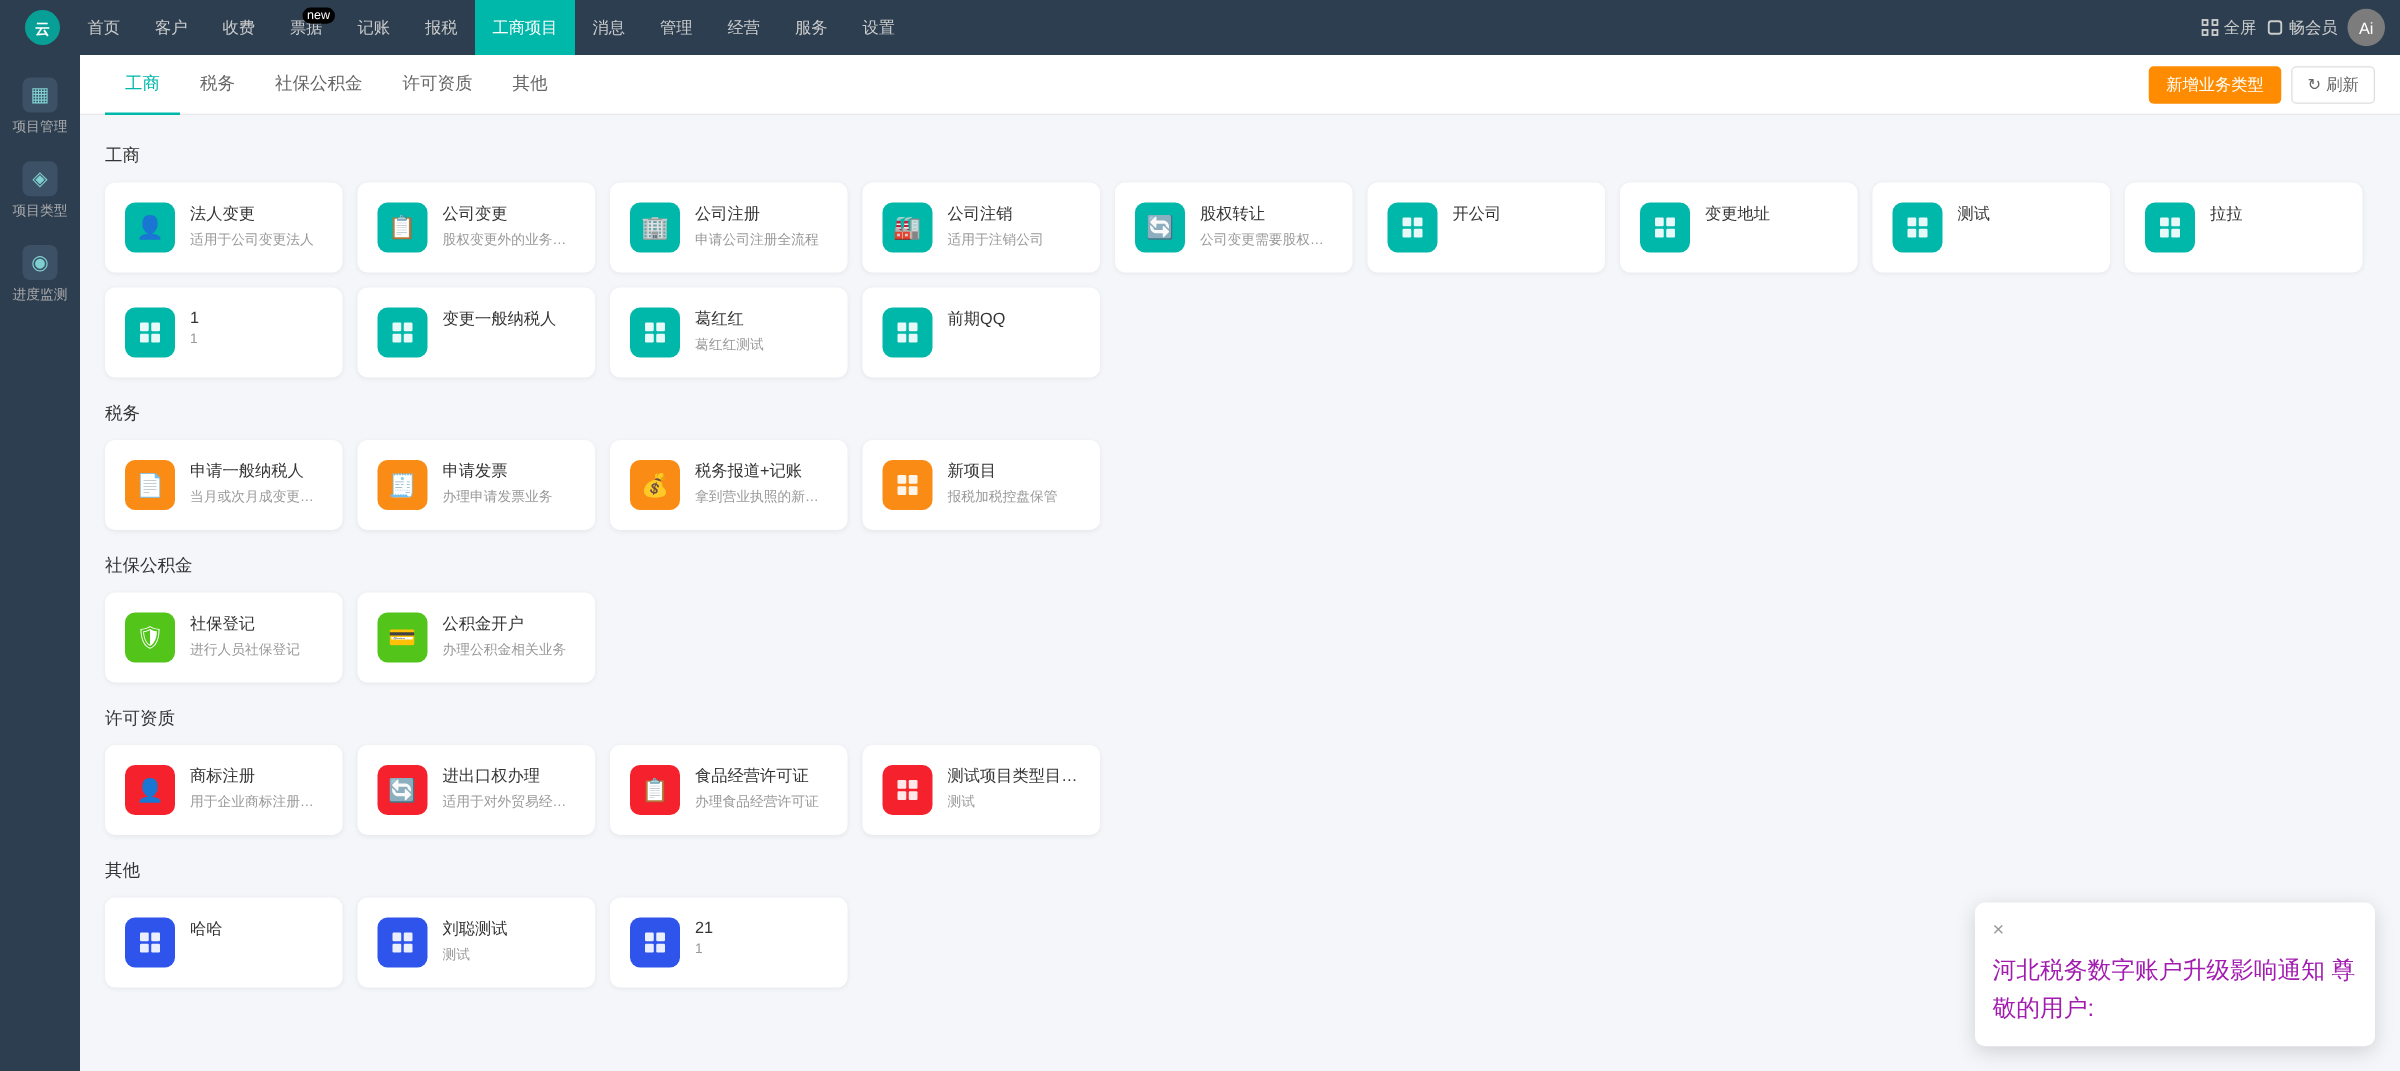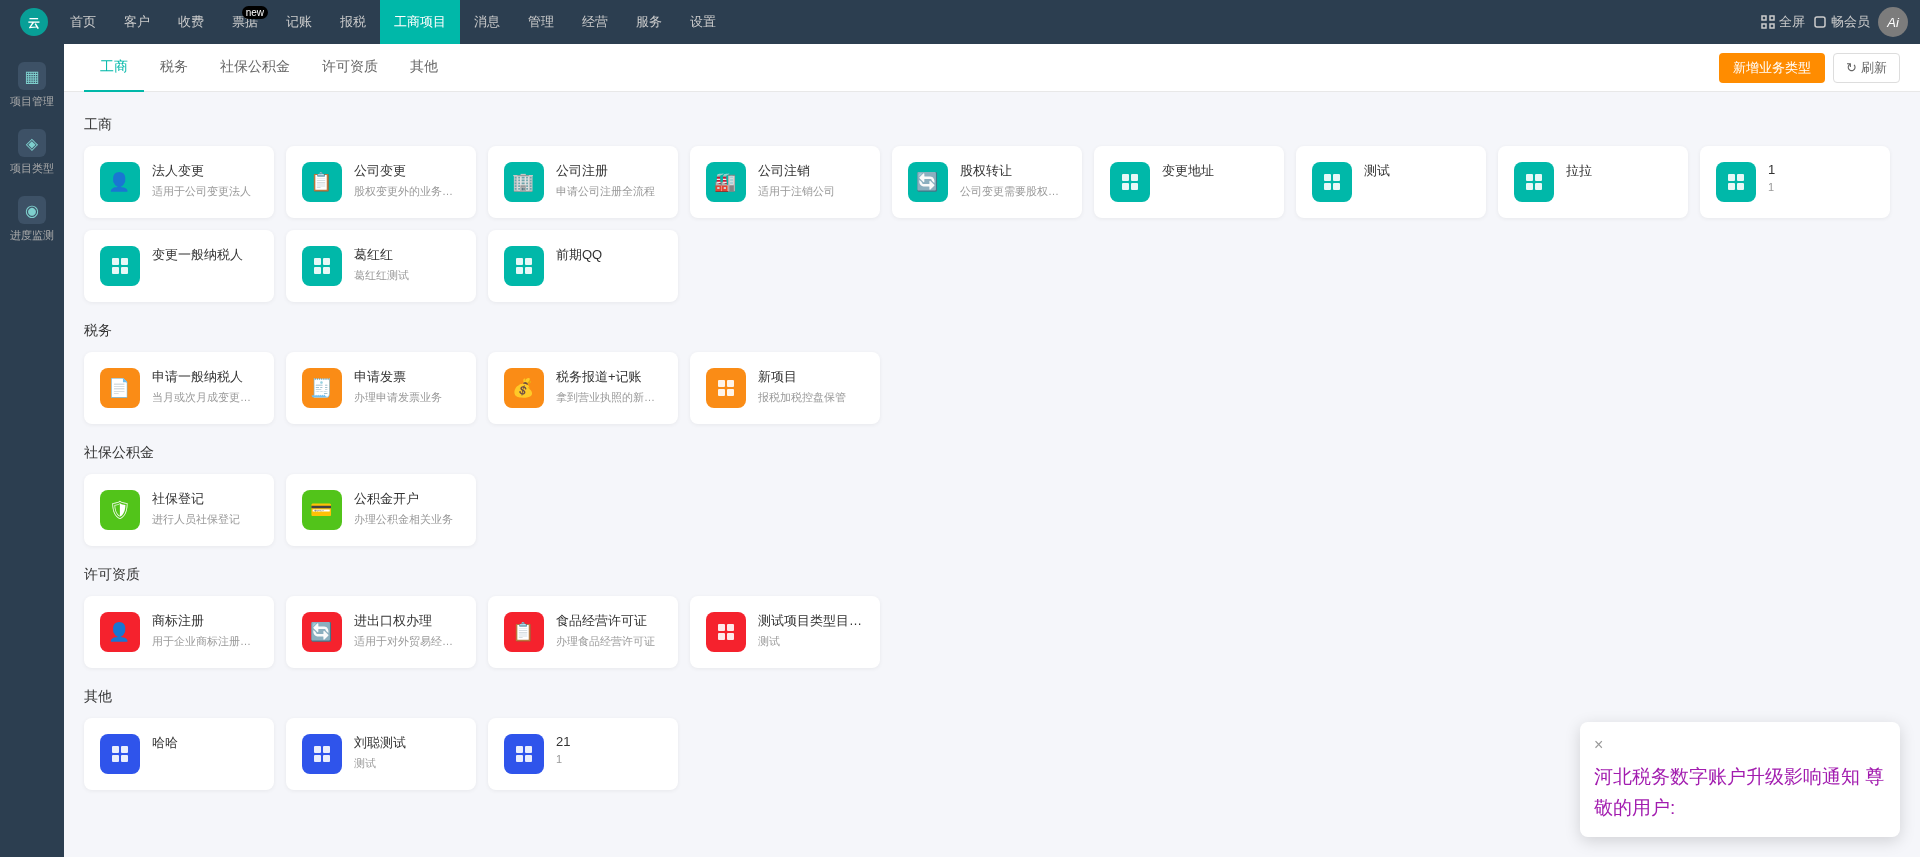--- a/index.html
+++ b/index.html
@@ -7,21 +7,21 @@
 
     
     .top-nav { background: #2c3e50; height: 44px; display: flex; align-items: center; padding: 0 12px; gap: 0; flex-shrink: 0; }
     .top-nav .logo { width: 44px; height: 44px; display: flex; align-items: center; justify-content: center; }
     .logo-icon { width: 30px; height: 30px; background: transparent; }
     .nav-item { color: #ccc; padding: 0 14px; height: 44px; display: flex; align-items: center; cursor: pointer; font-size: 13px; white-space: nowrap; position: relative; }
     .nav-item.active { background: #00b8a9; color: #fff; border-radius: 0; }
     .nav-badge { background: #000000; color: #fff; font-size: 10px; padding: 1px 4px; border-radius: 8px; position: absolute; top: 6px; right: 4px; }
     .nav-right { margin-left: auto; display: flex; align-items: center; gap: 8px; color: #ccc; font-size: 13px; }
     .nav-right-item { display: flex; align-items: center; gap: 4px; cursor: pointer; color: #ccc; }
-    .user-avatar { width: 30px; height: 30px; border-radius: 50%; background: #7c7c7c; display: flex; align-items: center; justify-content: center; color: #fff; font-size: 13px; cursor: pointer; font-style: italic; }
+    .user-avatar { width: 30px; height: 30px; border-radius: 50%; background: #7c7c7c; display: flex; align-items: center; justify-content: center; color: #fff; font-size: 13px; cursor: pointer; }
 
     
     .main-layout { display: flex; flex: 1; overflow: hidden; }
 
     
     .sidebar { width: 64px; background: #2c3e50; display: flex; flex-direction: column; align-items: center; padding-top: 10px; gap: 4px; flex-shrink: 0; }
     .sidebar-item { width: 56px; display: flex; flex-direction: column; align-items: center; padding: 8px 4px; cursor: pointer; border-radius: 6px; color: #aaa; gap: 4px; }
     .sidebar-icon { width: 28px; height: 28px; background: #3d5166; border-radius: 6px; display: flex; align-items: center; justify-content: center; color: #7ecfcd; font-size: 16px; }
     .sidebar-label { font-size: 11px; color: #aaa; text-align: center; white-space: nowrap; }
 
@@ -185,20 +185,34 @@
           <div class="card">
             <div class="card-icon ic-teal" style="font-size: 16px;">
               <svg width="20" height="20" viewBox="0 0 20 20" fill="none">
                 <rect x="2" y="2" width="7" height="7" rx="1" fill="white" opacity="0.9"></rect>
                 <rect x="11" y="2" width="7" height="7" rx="1" fill="white" opacity="0.9"></rect>
                 <rect x="2" y="11" width="7" height="7" rx="1" fill="white" opacity="0.9"></rect>
                 <rect x="11" y="11" width="7" height="7" rx="1" fill="white" opacity="0.9"></rect>
               </svg>
             </div>
             <div class="card-info">
+              <div class="card-title">开公司</div>
+              <div class="card-desc"></div>
+            </div>
+          </div>
+          <div class="card">
+            <div class="card-icon ic-teal" style="font-size: 16px;">
+              <svg width="20" height="20" viewBox="0 0 20 20" fill="none">
+                <rect x="2" y="2" width="7" height="7" rx="1" fill="white" opacity="0.9"></rect>
+                <rect x="11" y="2" width="7" height="7" rx="1" fill="white" opacity="0.9"></rect>
+                <rect x="2" y="11" width="7" height="7" rx="1" fill="white" opacity="0.9"></rect>
+                <rect x="11" y="11" width="7" height="7" rx="1" fill="white" opacity="0.9"></rect>
+              </svg>
+            </div>
+            <div class="card-info">
               <div class="card-title">变更地址</div>
               <div class="card-desc"></div>
             </div>
           </div>
           <div class="card">
             <div class="card-icon ic-teal" style="font-size: 16px;">
               <svg width="20" height="20" viewBox="0 0 20 20" fill="none">
                 <rect x="2" y="2" width="7" height="7" rx="1" fill="white" opacity="0.9"></rect>
                 <rect x="11" y="2" width="7" height="7" rx="1" fill="white" opacity="0.9"></rect>
                 <rect x="2" y="11" width="7" height="7" rx="1" fill="white" opacity="0.9"></rect>

